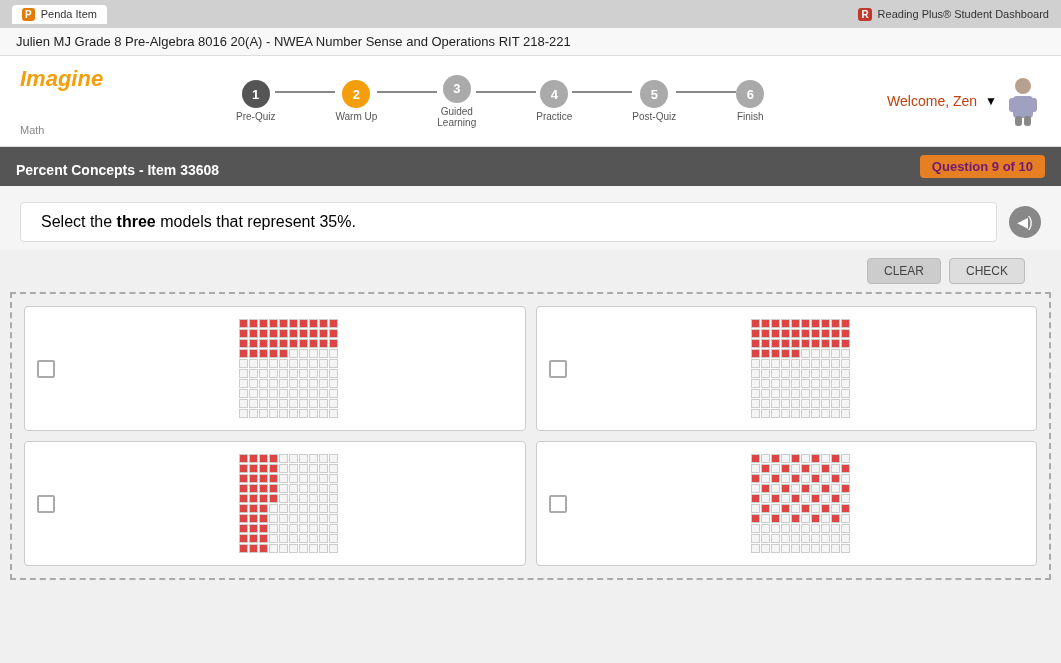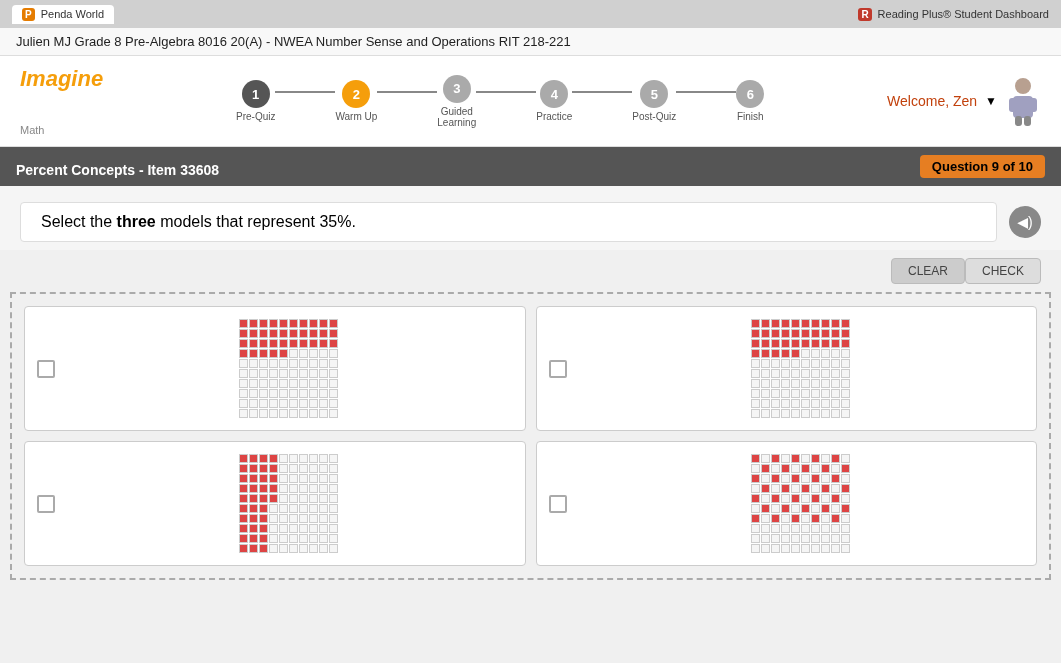--- a/index.html
+++ b/index.html
@@ -159,21 +159,21 @@
       color: white;
       padding: 8px 16px;
       font-size: 14px;
       font-weight: bold;
       display: flex;
       justify-content: space-between;
       align-items: flex-end;
     }
     .question-badge {
       background: #e67e22;
-      color: #000000;
+      color: #701a75;
       padding: 4px 12px;
       border-radius: 4px;
       font-size: 13px;
       font-weight: bold;
     }
 
     
     .question-area {
       background: #f5f5f5;
       padding: 16px 20px 8px 20px;
@@ -194,22 +194,22 @@
       align-items: center;
       justify-content: center;
       color: white;
       font-size: 14px;
     }
 
     
     .action-buttons {
       display: flex;
       justify-content: flex-end;
-      gap: 0;
-      padding: 8px 20px;
+      gap: 8px;
+      padding: 8px 36px;
     }
     .btn-clear {
       background: #ccc;
       border: 1px solid #bbb;
       border-radius: 4px;
       padding: 5px 16px;
       font-size: 12px;
       cursor: pointer;
       color: #444;
     }
@@ -272,21 +272,21 @@
     }
     .cell.filled { background: #d44; }
     .cell.empty { background: #f5f5f5; }
   </style>
 </head>
 <body>
 
 <div class="browser-bar">
   <div class="browser-tab">
     <span class="tab-icon-p">P</span>
-    <span>Penda World</span>
+    <span>Penda Item</span>
   </div>
   <div class="reading-tab">
     <span class="tab-icon-r">R</span>
     <span>Reading Plus® Student Dashboard</span>
   </div>
 </div>
 
 <div class="main-container">
 
   <div class="title-bar">

